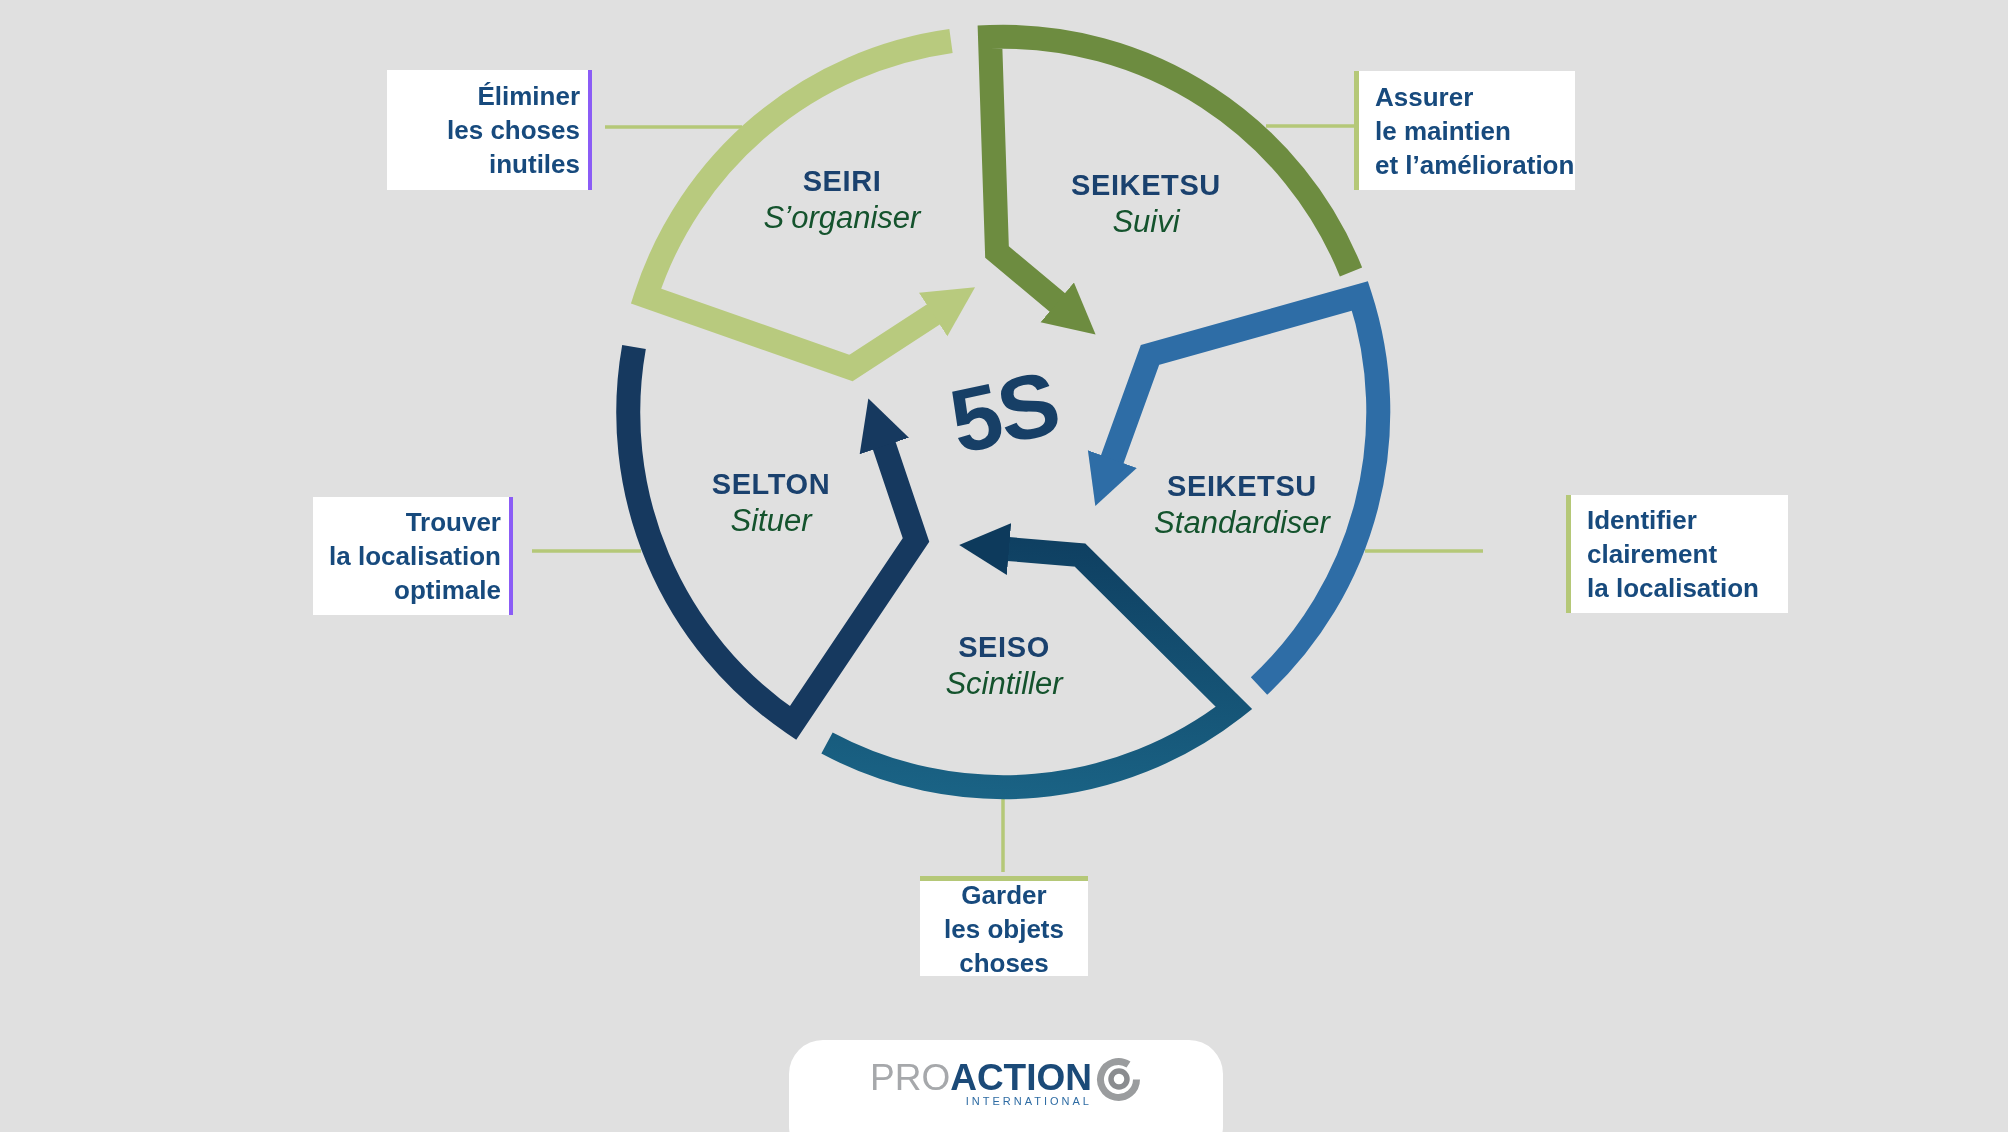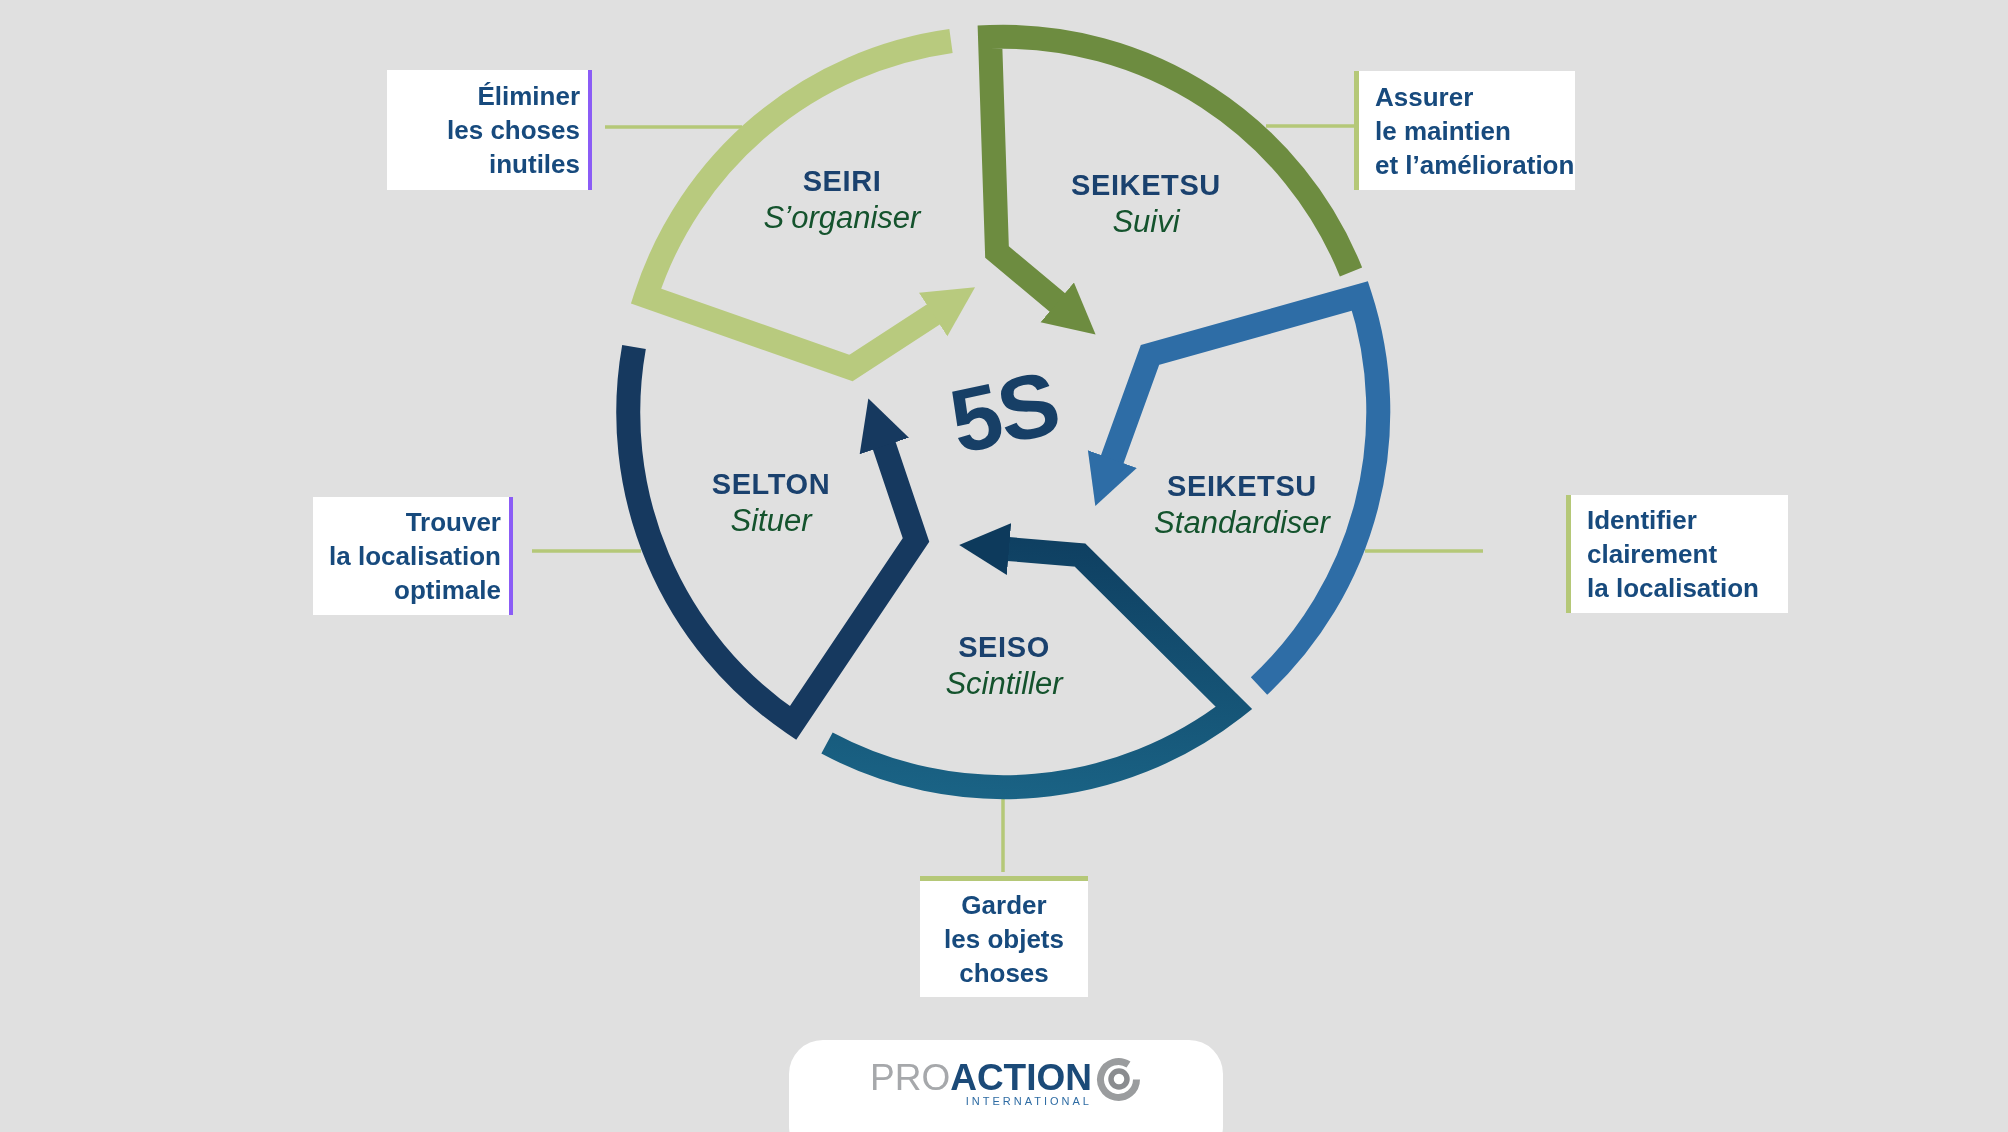--- a/index.html
+++ b/index.html
@@ -28,21 +28,21 @@
     display:flex;flex-direction:column;justify-content:center;
     font-weight:bold;font-size:26px;line-height:34px;color:#174a7d;
   }
   .callout span{display:block;}
   .co-right-accent{border-right:4px solid #8b5cf6;text-align:right;padding-right:8px;}
   .co-left-accent{border-left:5px solid #b5c878;text-align:left;padding-left:16px;}
   .co-top-accent{border-top:5px solid #b5c878;text-align:center;}
   .callout-eliminer{left:387px;top:70px;width:205px;height:120px;}
   .callout-assurer{left:1354px;top:71px;width:221px;height:119px;}
   .callout-identifier{left:1566px;top:495px;width:222px;height:118px;}
-  .callout-garder{left:920px;top:876px;width:168px;height:121px;}
+  .callout-garder{left:920px;top:876px;width:168px;height:100px;}
   .callout-trouver{left:313px;top:497px;width:200px;height:118px;}
 
   
   .logo-card{
     position:absolute;left:789px;top:1040px;width:434px;height:120px;
     background:#ffffff;border-radius:34px;
   }
   .logo-row{display:flex;align-items:flex-start;justify-content:center;margin-top:20px;}
   .logo-text-col{position:relative;}
   .logo-main{font-size:37px;letter-spacing:0;line-height:36px;white-space:nowrap;}

